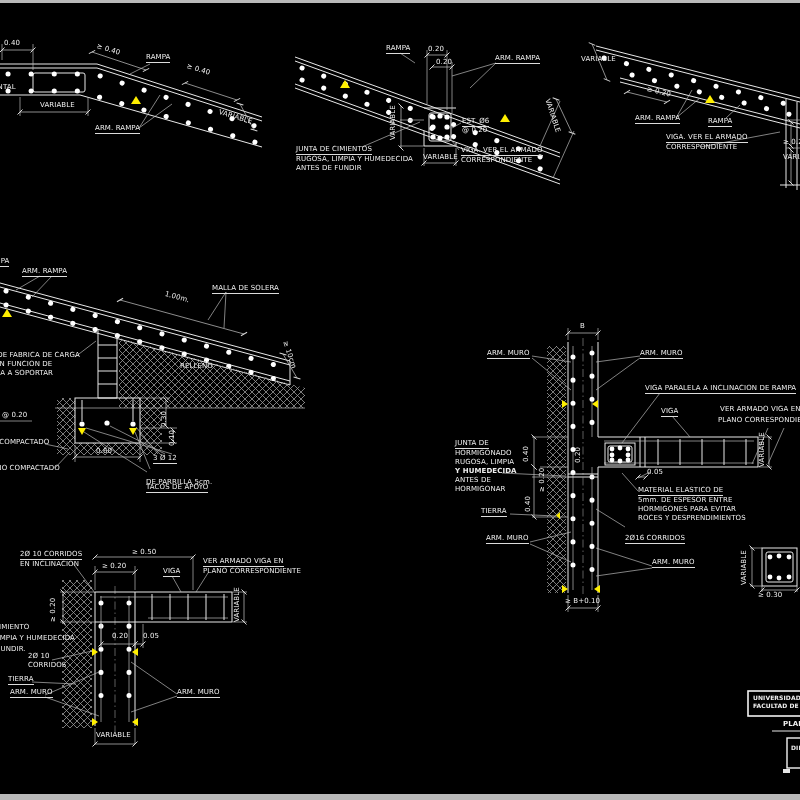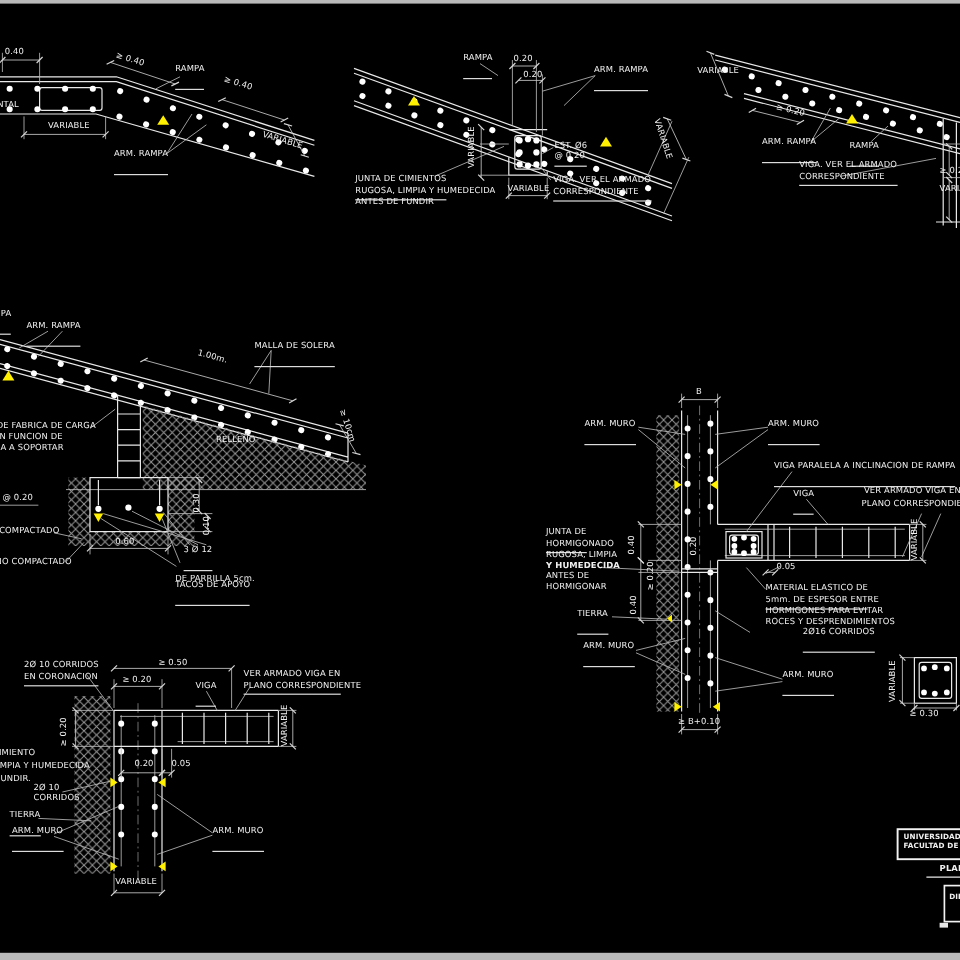--- a/index.html
+++ b/index.html
@@ -1,21 +1,21 @@
 <!DOCTYPE html>
 <html><head>
 <meta charset="utf-8">
 <style>
   html,body{margin:0;padding:0;background:#000;}
   #stage{position:relative;width:800px;height:800px;background:#000;overflow:hidden;
          font-family:"DejaVu Sans",sans-serif;}
   #stage svg{position:absolute;left:0;top:0;}
   .lbl{position:absolute;font-size:7px;line-height:1.15;color:#f0f0f0;white-space:nowrap;
        letter-spacing:.1px;z-index:5;}
-  .und{border-bottom:1px solid #dcdcdc;padding-bottom:13px;}
+  .und{border-bottom:1px solid #dcdcdc;padding-bottom:1px;}
   .r14{transform:rotate(14deg);transform-origin:0 0;}
   .r15{transform:rotate(15deg);transform-origin:0 0;}
   .r17{transform:rotate(17deg);transform-origin:0 0;}
   .r72{transform:rotate(72deg);transform-origin:0 0;}
   .rm90{transform:rotate(-90deg);transform-origin:0 0;}
   .tb{font-size:6px;font-weight:bold;}
   .bar{position:absolute;left:0;width:800px;background:#b9b9b9;z-index:6;}
 </style>
 </head>
 <body>
@@ -272,21 +272,21 @@
   <div class="lbl" style="left:-36px;top:438px;">RELLENO COMPACTADO</div>
   <div class="lbl" style="left:-27px;top:464px;">TERRENO COMPACTADO</div>
   <div class="lbl" style="left:96px;top:447px;">0.60</div>
   <div class="lbl rm90" style="left:160px;top:427px;">0.30</div>
   <div class="lbl rm90" style="left:168px;top:446px;">0.10</div>
   <div class="lbl und" style="left:153px;top:454px;">3 Ø 12</div>
   <div class="lbl und" style="left:146px;top:483px;">TACOS DE APOYO</div>
   <div class="lbl" style="left:146px;top:478px;">DE PARRILLA 5cm.</div>
 
   <div class="lbl und" style="left:20px;top:550px;">2Ø 10 CORRIDOS</div>
-  <div class="lbl" style="left:20px;top:560px;">EN CORONACION</div>
+  <div class="lbl" style="left:20px;top:560px;">EN INCLINACION</div>
   <div class="lbl" style="left:132px;top:548px;">≥ 0.50</div>
   <div class="lbl" style="left:102px;top:562px;">≥ 0.20</div>
   <div class="lbl und" style="left:163px;top:567px;">VIGA</div>
   <div class="lbl und" style="left:203px;top:557px;">VER ARMADO VIGA EN</div>
   <div class="lbl" style="left:203px;top:567px;">PLANO CORRESPONDIENTE</div>
   <div class="lbl rm90" style="left:233px;top:622px;">VARIABLE</div>
   <div class="lbl rm90" style="left:49px;top:622px;">≥ 0.20</div>
   <div class="lbl" style="left:112px;top:632px;">0.20</div>
   <div class="lbl" style="left:143px;top:632px;">0.05</div>
   <div class="lbl" style="left:-42px;top:623px;">JUNTA DE CIMIENTO</div>
@@ -315,21 +315,21 @@
   <div class="lbl" style="left:455px;top:485px;">HORMIGONAR</div>
   <div class="lbl rm90" style="left:522px;top:462px;">0.40</div>
   <div class="lbl rm90" style="left:538px;top:492px;">≥ 0.20</div>
   <div class="lbl rm90" style="left:524px;top:512px;">0.40</div>
   <div class="lbl rm90" style="left:574px;top:463px;">0.20</div>
   <div class="lbl und" style="left:481px;top:507px;">TIERRA</div>
   <div class="lbl und" style="left:638px;top:486px;">MATERIAL ELASTICO DE</div>
   <div class="lbl" style="left:638px;top:496px;">5mm. DE ESPESOR ENTRE</div>
   <div class="lbl" style="left:638px;top:505px;">HORMIGONES PARA EVITAR</div>
   <div class="lbl" style="left:638px;top:514px;">ROCES Y DESPRENDIMIENTOS</div>
-  <div class="lbl und" style="left:625px;top:522px;margin-left:44px;">2Ø16 CORRIDOS</div>
+  <div class="lbl und" style="left:625px;top:534px;">2Ø16 CORRIDOS</div>
   <div class="lbl" style="left:647px;top:468px;">0.05</div>
   <div class="lbl und" style="left:486px;top:534px;">ARM. MURO</div>
   <div class="lbl und" style="left:652px;top:558px;">ARM. MURO</div>
   <div class="lbl" style="left:565px;top:597px;">≥ B+0.10</div>
 
   <div class="lbl rm90" style="left:740px;top:585px;">VARIABLE</div>
   <div class="lbl" style="left:758px;top:591px;">≥ 0.30</div>
 
   <div class="lbl tb" style="left:753px;top:695px;">UNIVERSIDAD</div>
   <div class="lbl tb" style="left:753px;top:703px;">FACULTAD DE</div>

